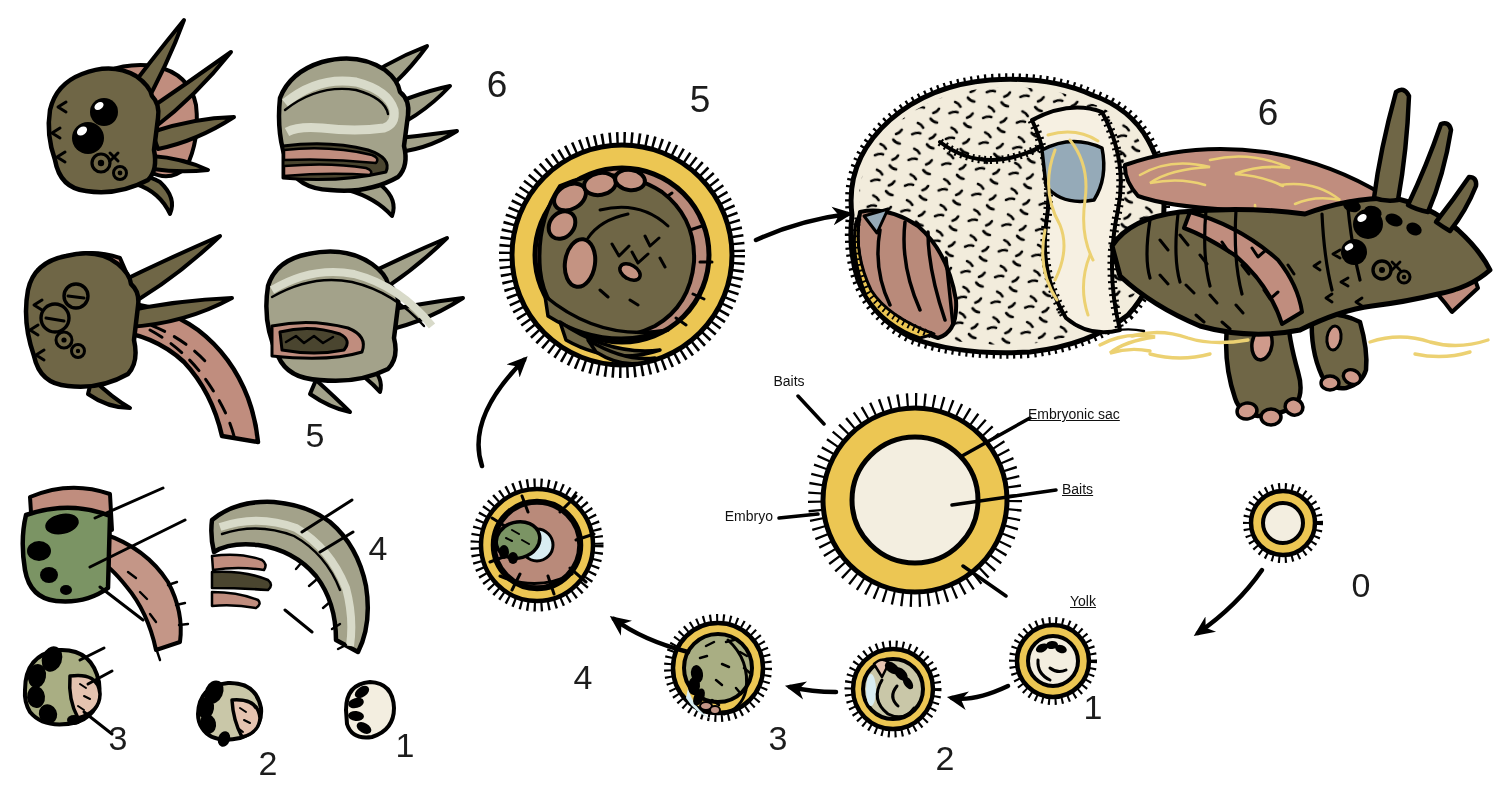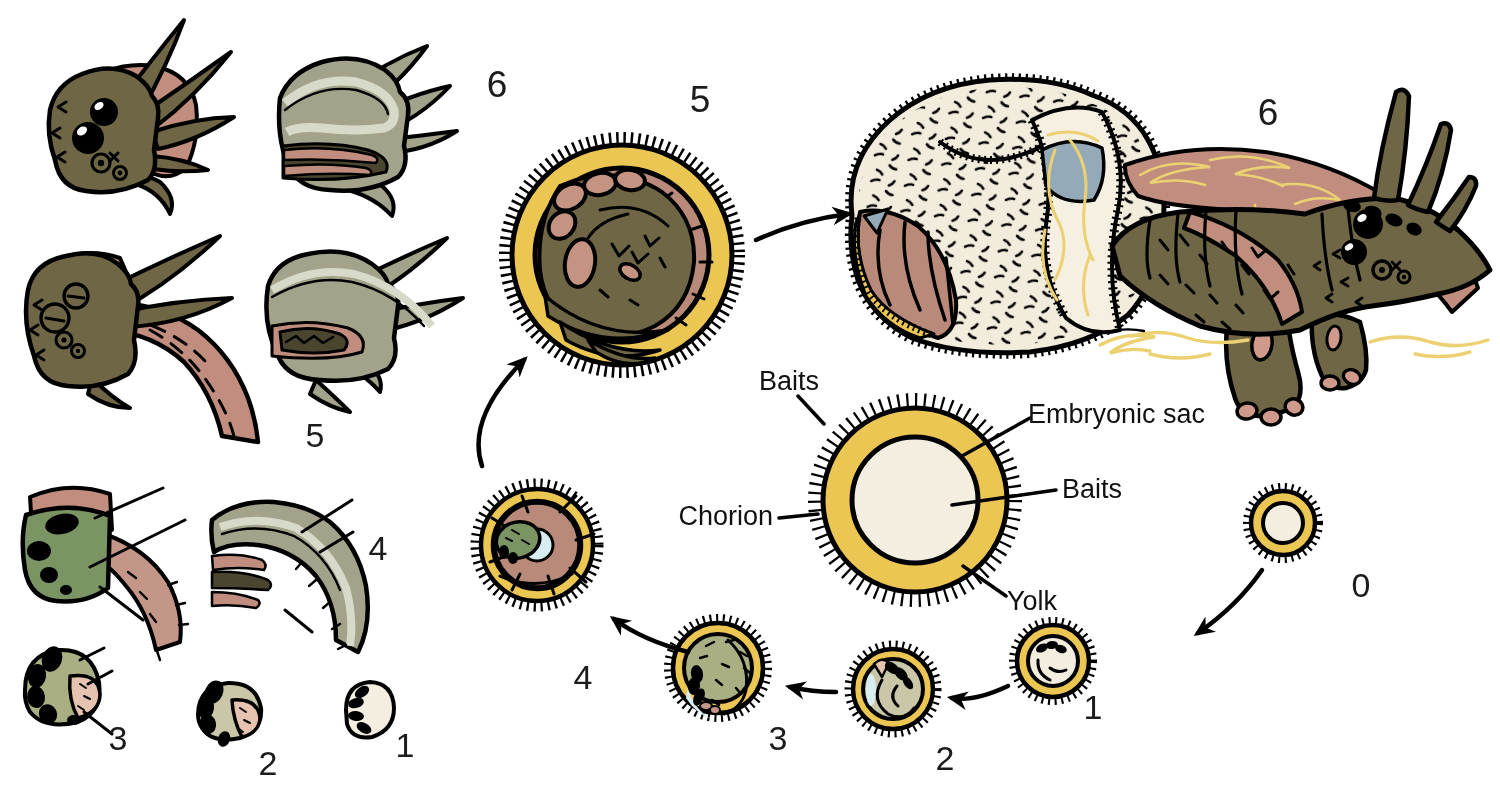--- a/index.html
+++ b/index.html
@@ -2,24 +2,24 @@
 <html style="--paper: #ffffff; --outline: #000000; --egg-yellow: #ecc653; --egg-cream: #f3eee0; --shell-cream: #f2ecdc; --body-olive: #6f6646; --dark-olive: #4a452f; --body-pink: #c08d7e; --lobe-pink: #c49382; --pale-pink: #e5c3b0; --toe-pink: #cf9a8b; --trunk-pink: #c49687; --sheath-green: #a3a28a; --sheath-stripe: #d8dac9; --head-green: #7b9464; --embryo-green: #a9ae83; --embryo-pale: #c9c7a8; --interior-mauve: #b98a7a; --membrane-blue: #95aab8; --fluid-blue: #d8edf1; --silk-yellow: #ecd172;"><head>
 <meta charset="utf-8">
 <style>
   html,body{margin:0;padding:0;background:#fff;}
   #stage{position:relative;width:1500px;height:800px;background:var(--paper,#fff);overflow:hidden;
          font-family:"Liberation Sans", sans-serif;}
   #art{position:absolute;left:0;top:0;}
   .num{position:absolute;transform:translate(-50%,-50%);font-size:34px;color:#1c1c1c;
        font-family:"Liberation Sans",sans-serif;}
   .num.big{font-size:37px;}
-  .lbl{position:absolute;font-size:27px;color:#111;white-space:nowrap;
+  .lbl{position:absolute;font-size:14px;color:#111;white-space:nowrap;
        font-family:"Liberation Sans",sans-serif;}
   .lbl.mid{transform:translate(-50%,-50%);}
-  .lbl.left{transform:translate(0,-50%);}
+  .lbl.left{transform:translate(0,-50%);text-decoration:underline;}
   .lbl.right{transform:translate(-100%,-50%);}
   
   .o{stroke:var(--outline);stroke-linejoin:round;stroke-linecap:round;}
   .nf{fill:none;}
   .hair{fill:none;stroke:var(--outline);}
   .silk{fill:none;stroke:var(--silk-yellow);stroke-linecap:round;}
   .f-yellow{fill:var(--egg-yellow);} .f-cream{fill:var(--egg-cream);}
   .f-shell{fill:var(--shell-cream);} .f-olive{fill:var(--body-olive);}
   .f-dark{fill:var(--dark-olive);} .f-pink{fill:var(--body-pink);}
   .f-lobe{fill:var(--lobe-pink);} .f-ppink{fill:var(--pale-pink);}
@@ -348,22 +348,22 @@
     <path d="M836,692 Q812,692 790,687" marker-end="url(#ah)"></path>
     <path d="M688,652 Q642,640 614,619" marker-end="url(#ah)"></path>
     <path d="M482,466 Q466,418 524,360" marker-end="url(#ah)"></path>
     <path d="M756,240 Q800,220 848,214" marker-end="url(#ah)"></path>
   </g>
 </svg>
 
 <div class="lbl mid" style="left:789px;top:381px">Baits</div>
 <div class="lbl left" style="left:1028px;top:414px">Embryonic sac</div>
 <div class="lbl left" style="left:1062px;top:489px">Baits</div>
-<div class="lbl right" style="left:773px;top:516px">Chorion</div>
-<div class="lbl left" style="left:1007px;top:601px">Yolk</div>
+<div class="lbl right" style="left:773px;top:516px">Embryo</div>
+<div class="lbl left" style="left:1070px;top:601px">Yolk</div>
 
 <div class="num big" style="left:497px;top:85px">6</div>
 <div class="num big" style="left:700px;top:100px">5</div>
 <div class="num big" style="left:1268px;top:113px">6</div>
 <div class="num" style="left:315px;top:435px">5</div>
 <div class="num" style="left:378px;top:548px">4</div>
 <div class="num" style="left:118px;top:738px">3</div>
 <div class="num" style="left:268px;top:763px">2</div>
 <div class="num" style="left:405px;top:745px">1</div>
 <div class="num" style="left:583px;top:677px">4</div>

